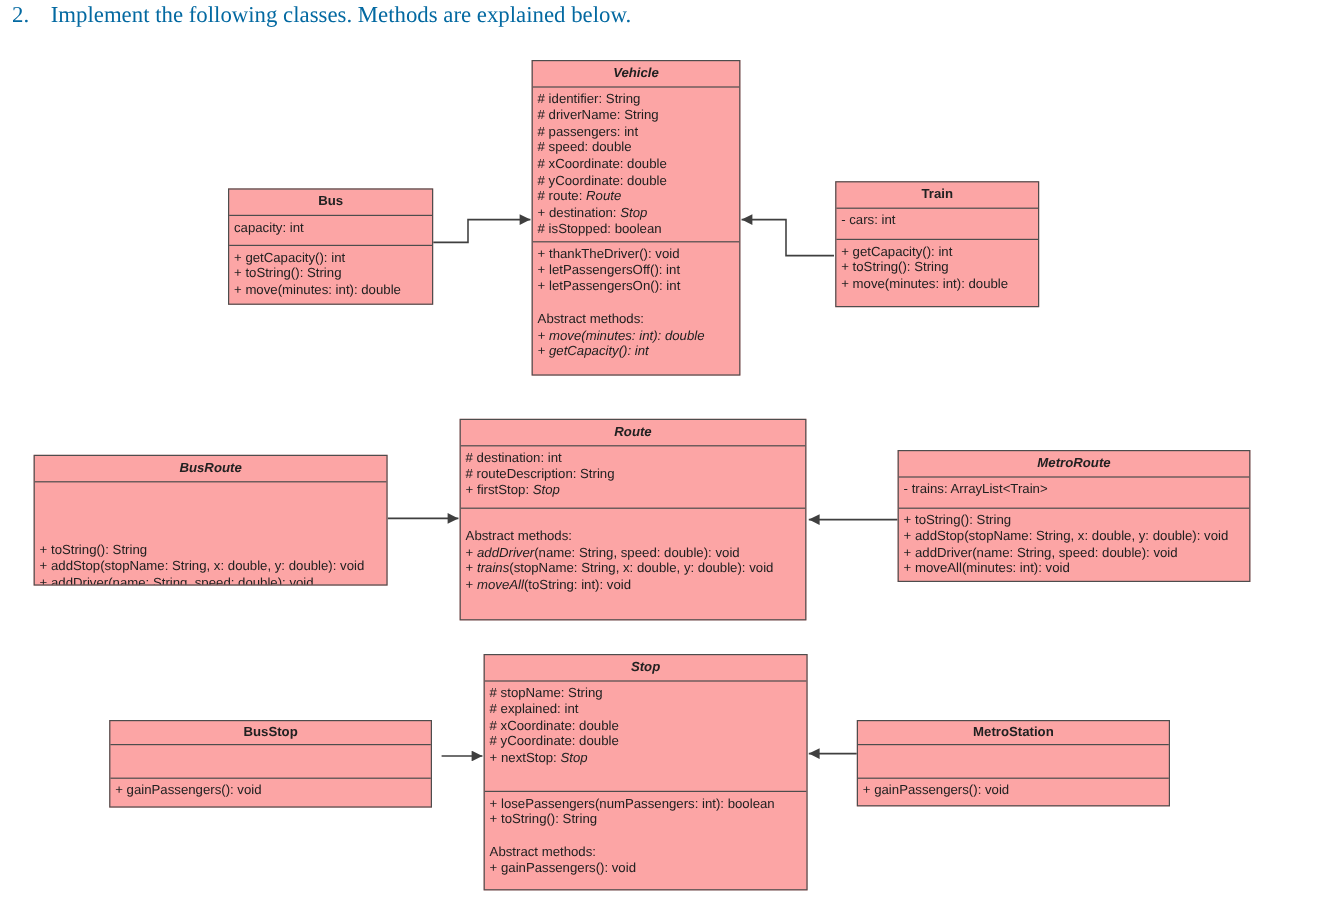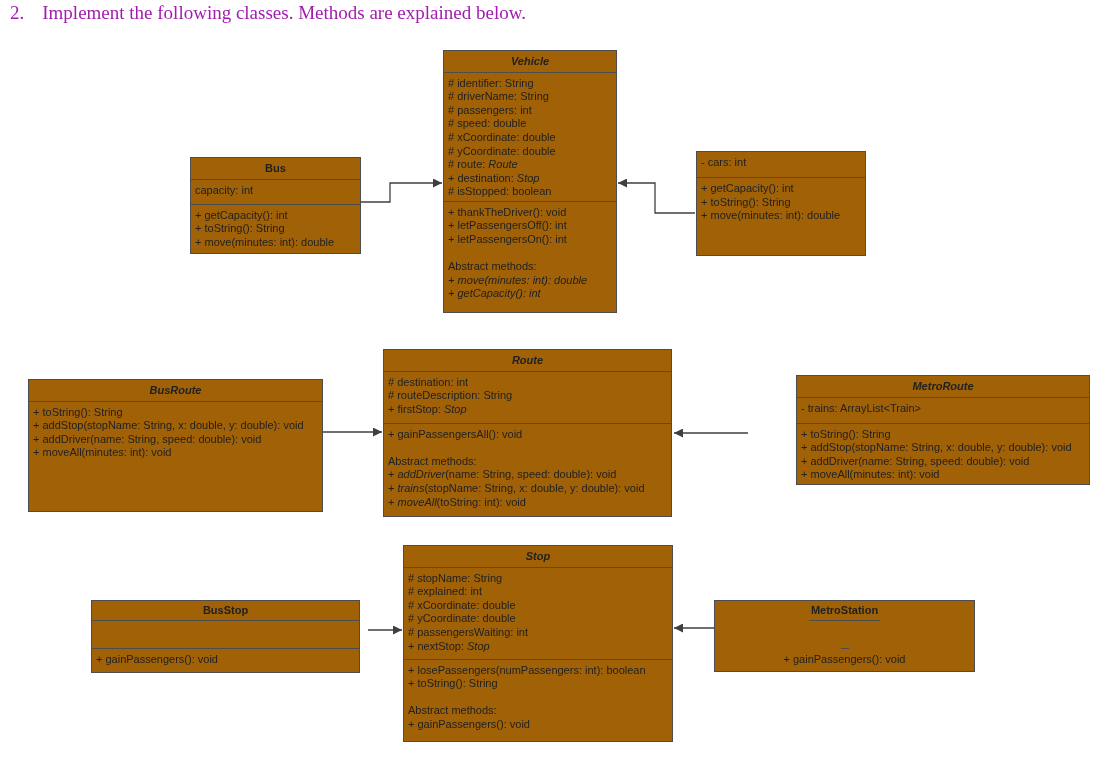--- a/index.html
+++ b/index.html
@@ -7,27 +7,27 @@
   }
   html,body{margin:0;padding:0;}
   body{
     width:1114px;height:760px;background:var(--bg);
     font-family:"Liberation Sans",sans-serif;color:var(--text);
     position:relative;overflow:hidden;
   }
   .canvas{position:relative;width:1114px;height:760px;}
   .heading{
     position:absolute;left:10px;top:2px;
-    font-family:"Liberation Serif",serif;font-size:19px;color:#a21caf;
+    font-family:"Liberation Serif",serif;font-size:19px;color:#0369a1;
     white-space:nowrap;
   }
   .heading .num{display:inline-block;margin-right:18px;}
   .uml-box{
     position:absolute;box-sizing:border-box;
-    background:#a16207;border:1px solid var(--border);
+    background:#fca5a5;border:1px solid var(--border);
     display:flex;flex-direction:column;
     font-size:11px;line-height:13.6px;
   }
   .uml-title{
     flex:none;text-align:center;font-weight:bold;
     padding:4px 2px 3px 2px;border-bottom:1px solid var(--border);
     white-space:nowrap;overflow:hidden;
   }
   .uml-title.italic{font-style:italic;}
   .uml-attrs{flex:none;box-sizing:border-box;padding:4px 4px 0 4px;border-bottom:1px solid var(--border);overflow:hidden;}
@@ -90,98 +90,97 @@
         <div class="ln"><span>capacity: int</span><em></em><span></span></div>
       </div>
     <div class="uml-methods">
         <div class="ln"><span>+ getCapacity(): int</span><em></em><span></span></div>
         <div class="ln"><span>+ toString(): String</span><em></em><span></span></div>
         <div class="ln"><span>+ move(minutes: int): double</span><em></em><span></span></div>
       </div>
   </div>
 
   <div class="uml-box" style="left:696px;top:151px;width:170px;height:105px;">
+    <div class="uml-title">Train</div>
     <div class="uml-attrs" style="height:26px;">
         <div class="ln"><span>- cars: int</span><em></em><span></span></div>
       </div>
     <div class="uml-methods">
         <div class="ln"><span>+ getCapacity(): int</span><em></em><span></span></div>
         <div class="ln"><span>+ toString(): String</span><em></em><span></span></div>
         <div class="ln"><span>+ move(minutes: int): double</span><em></em><span></span></div>
       </div>
   </div>
 
   <div class="uml-box" style="left:383px;top:349px;width:289px;height:168px;">
     <div class="uml-title italic">Route</div>
     <div class="uml-attrs" style="height:52px;">
         <div class="ln"><span># destination: int</span><em></em><span></span></div>
         <div class="ln"><span># routeDescription: String</span><em></em><span></span></div>
         <div class="ln"><span>+ firstStop: </span><em>Stop</em><span></span></div>
       </div>
     <div class="uml-methods">
-        <div class="ln"><span>+ gainPassengersAll(): void</span><em></em><span></span></div>
         <div class="ln"><span></span><em></em><span></span></div>
         <div class="ln"><span>Abstract methods:</span><em></em><span></span></div>
         <div class="ln"><span>+ </span><em>addDriver</em><span>(name: String, speed: double): void</span></div>
         <div class="ln"><span>+ </span><em>trains</em><span>(stopName: String, x: double, y: double): void</span></div>
         <div class="ln"><span>+ </span><em>moveAll</em><span>(toString: int): void</span></div>
       </div>
   </div>
 
-  <div class="uml-box" style="left:28px;top:379px;width:295px;height:133px;">
+  <div class="uml-box" style="left:28px;top:379px;width:295px;height:109px;gap:47px;">
     <div class="uml-title italic">BusRoute</div>
     <div class="uml-methods">
         <div class="ln"><span>+ toString(): String</span><em></em><span></span></div>
         <div class="ln"><span>+ addStop(stopName: String, x: double, y: double): void</span><em></em><span></span></div>
         <div class="ln"><span>+ addDriver(name: String, speed: double): void</span><em></em><span></span></div>
         <div class="ln"><span>+ moveAll(minutes: int): void</span><em></em><span></span></div>
       </div>
   </div>
 
-  <div class="uml-box" style="left:748px;top:375px;width:294px;height:110px;margin-left:48px;">
+  <div class="uml-box" style="left:748px;top:375px;width:294px;height:110px;">
     <div class="uml-title italic">MetroRoute</div>
     <div class="uml-attrs" style="height:26px;">
         <div class="ln"><span>- trains: ArrayList&lt;Train&gt;</span><em></em><span></span></div>
       </div>
     <div class="uml-methods">
         <div class="ln"><span>+ toString(): String</span><em></em><span></span></div>
         <div class="ln"><span>+ addStop(stopName: String, x: double, y: double): void</span><em></em><span></span></div>
         <div class="ln"><span>+ addDriver(name: String, speed: double): void</span><em></em><span></span></div>
         <div class="ln"><span>+ moveAll(minutes: int): void</span><em></em><span></span></div>
       </div>
   </div>
 
   <div class="uml-box" style="left:403px;top:545px;width:270px;height:197px;">
     <div class="uml-title italic">Stop</div>
     <div class="uml-attrs" style="height:92px;">
         <div class="ln"><span># stopName: String</span><em></em><span></span></div>
         <div class="ln"><span># explained: int</span><em></em><span></span></div>
         <div class="ln"><span># xCoordinate: double</span><em></em><span></span></div>
         <div class="ln"><span># yCoordinate: double</span><em></em><span></span></div>
-        <div class="ln"><span># passengersWaiting: int</span><em></em><span></span></div>
         <div class="ln"><span>+ nextStop: </span><em>Stop</em><span></span></div>
       </div>
     <div class="uml-methods">
         <div class="ln"><span>+ losePassengers(numPassengers: int): boolean</span><em></em><span></span></div>
         <div class="ln"><span>+ toString(): String</span><em></em><span></span></div>
         <div class="ln"><span></span><em></em><span></span></div>
         <div class="ln"><span>Abstract methods:</span><em></em><span></span></div>
         <div class="ln"><span>+ gainPassengers(): void</span><em></em><span></span></div>
       </div>
   </div>
 
   <div class="uml-box" style="left:91px;top:600px;width:269px;height:73px;">
     <div class="uml-title" style="padding:3px 2px 2px 2px;">BusStop</div>
     <div class="uml-attrs" style="height:28px;"></div>
     <div class="uml-methods">
         <div class="ln"><span>+ gainPassengers(): void</span><em></em><span></span></div>
       </div>
   </div>
 
-  <div class="uml-box" style="left:714px;top:600px;width:261px;height:72px;align-items:center;">
+  <div class="uml-box" style="left:714px;top:600px;width:261px;height:72px;">
     <div class="uml-title" style="padding:3px 2px 2px 2px;">MetroStation</div>
     <div class="uml-attrs" style="height:28px;"></div>
     <div class="uml-methods">
         <div class="ln"><span>+ gainPassengers(): void</span><em></em><span></span></div>
       </div>
   </div>
 
 </div>
 
 </body></html>

